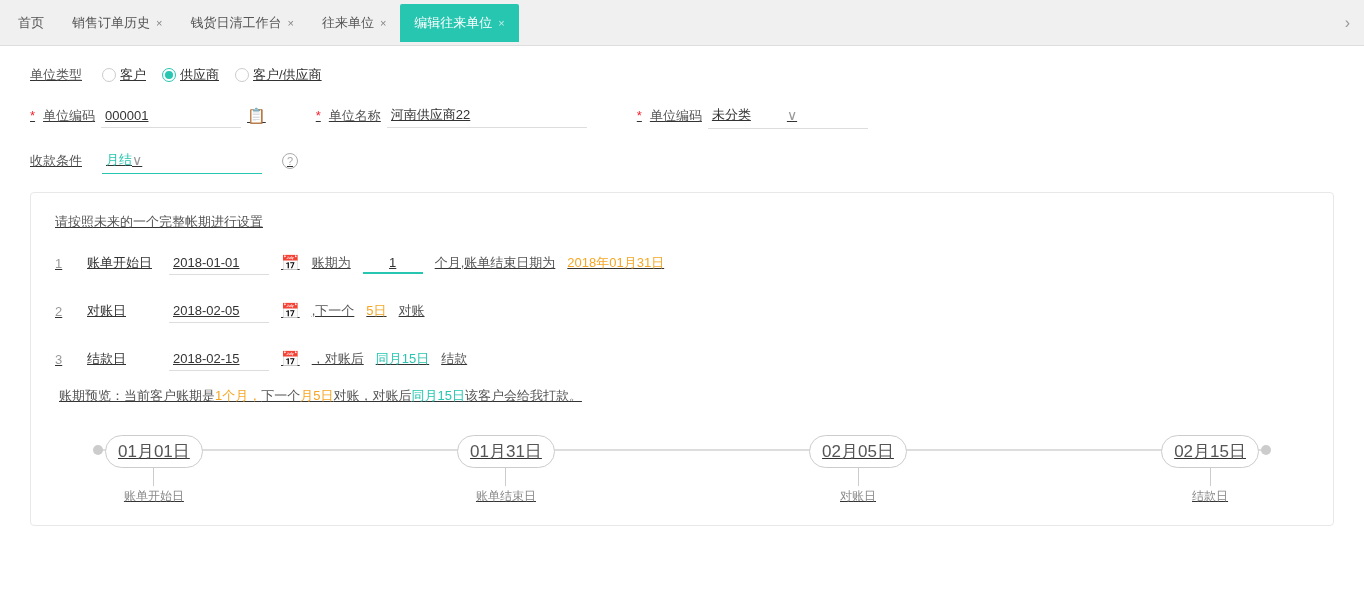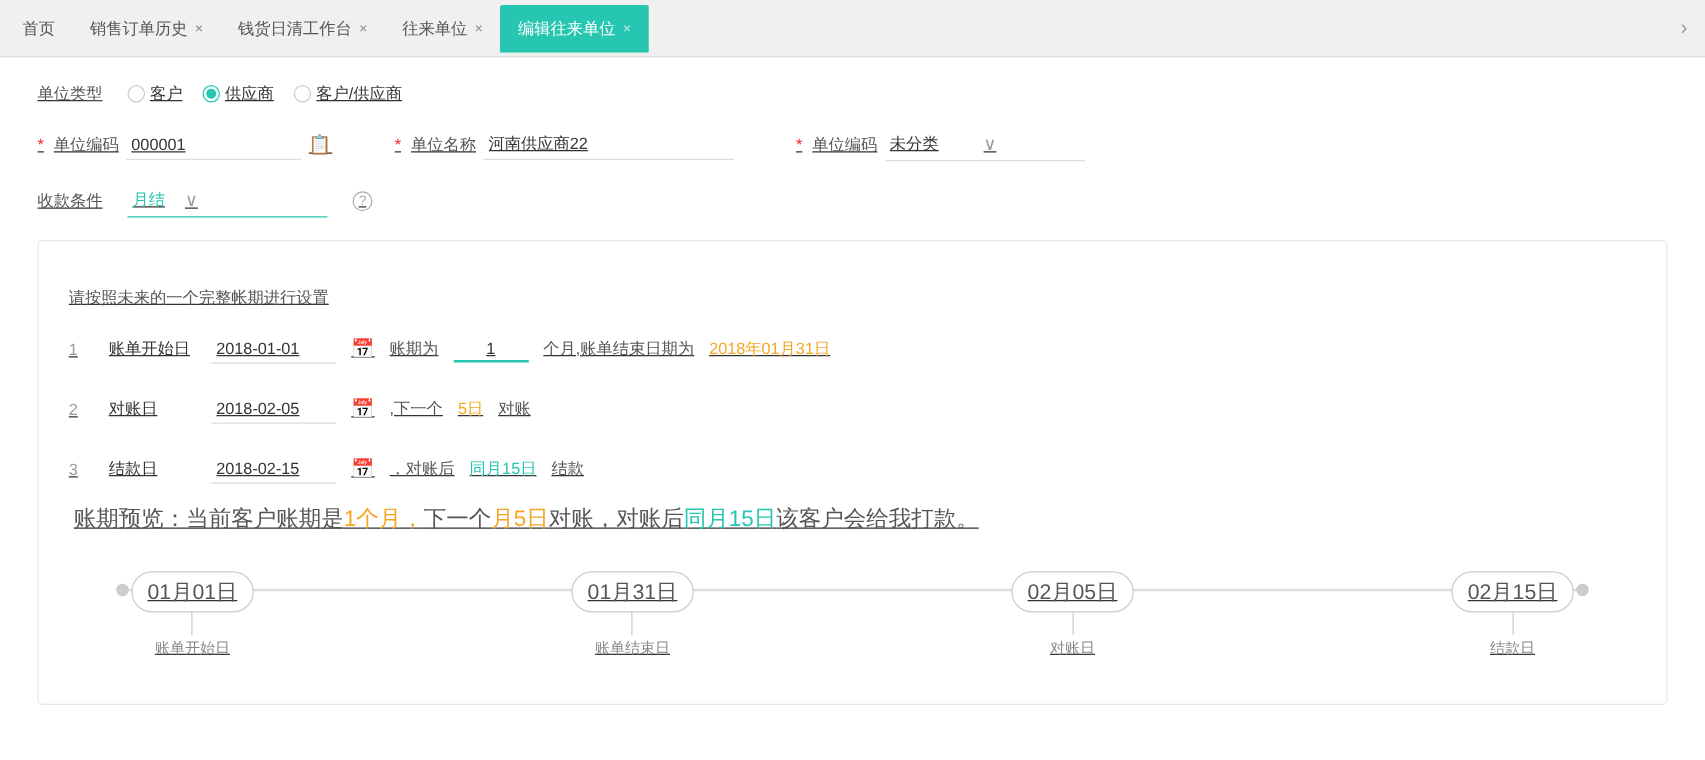--- a/index.html
+++ b/index.html
@@ -131,21 +131,21 @@
       justify-content: center;
       font-size: 11px;
       color: #aaa;
       cursor: pointer;
     }
 
     
     .period-box {
       border: 1px solid #e8e8e8;
       border-radius: 4px;
-      padding: 36px 24px;
+      padding: 20px 24px;
       margin-top: 10px;
     }
     .period-title {
       font-size: 13px;
       color: #555;
       margin-bottom: 20px;
     }
     .period-row {
       display: flex;
       align-items: center;
@@ -178,21 +178,21 @@
       width: 60px;
       text-align: center;
       font-size: 13px;
       outline: none;
       padding: 2px 4px;
       color: #333;
     }
 
     
     .preview-text {
-      font-size: 18px;
+      font-size: 13px;
       color: #555;
       margin-top: 16px;
       padding: 0 4px;
     }
 
     
     .timeline-container {
       margin-top: 30px;
       padding: 0 40px;
       position: relative;
@@ -318,21 +318,21 @@
       <span class="form-label">单位编码</span>
       <div class="select-field">
         <span>未分类</span>
         <span class="dropdown-icon">∨</span>
       </div>
     </div>
   </div>
 
   <div class="form-row">
     <span class="form-label">收款条件</span>
-    <div class="select-field" style="border-bottom-color:#26c6b0; gap:16px;">
+    <div class="select-field" style="border-bottom-color:#26c6b0; gap:0;">
       <span style="color:#26c6b0;">月结</span>
       <span class="dropdown-icon">∨</span>
     </div>
     <div class="help-icon">?</div>
   </div>
 
   <div class="period-box">
     <div class="period-title">请按照未来的一个完整帐期进行设置</div>
 
     <div class="period-row">

